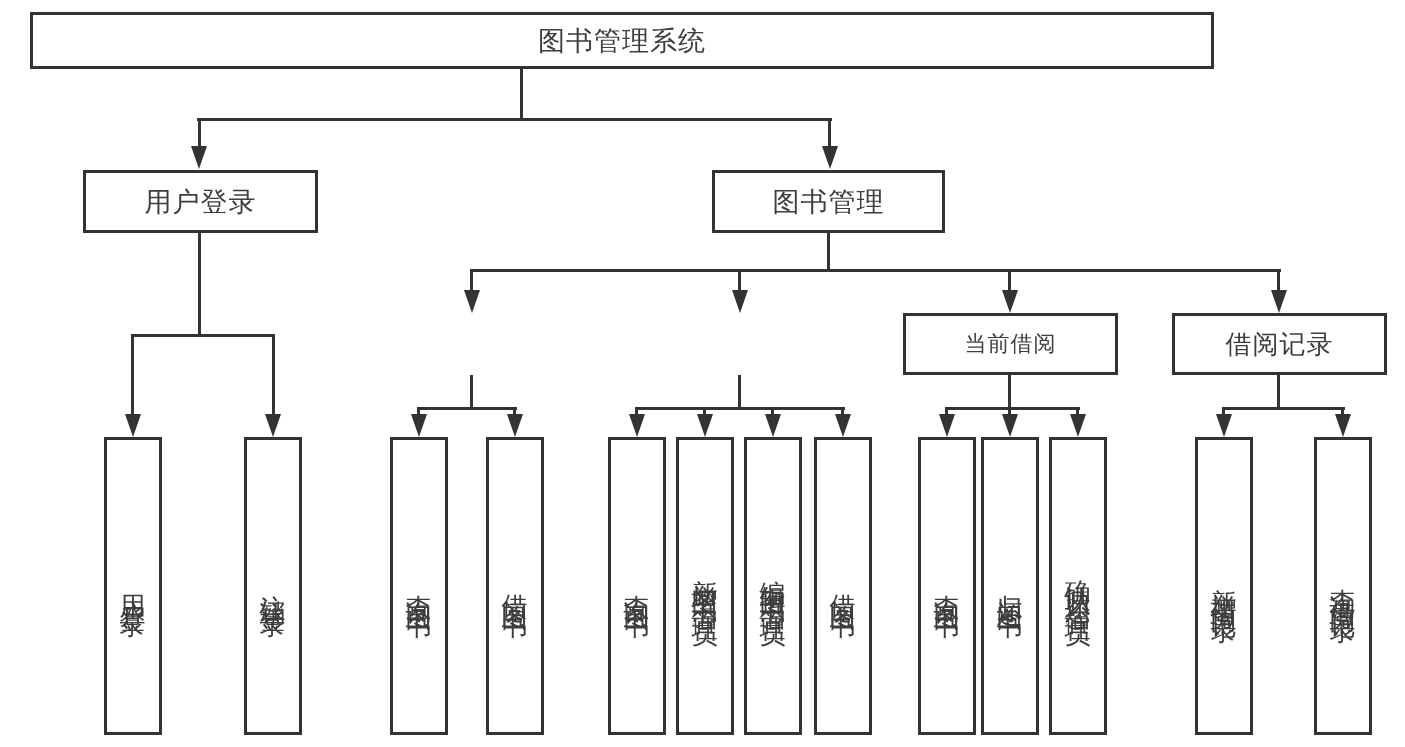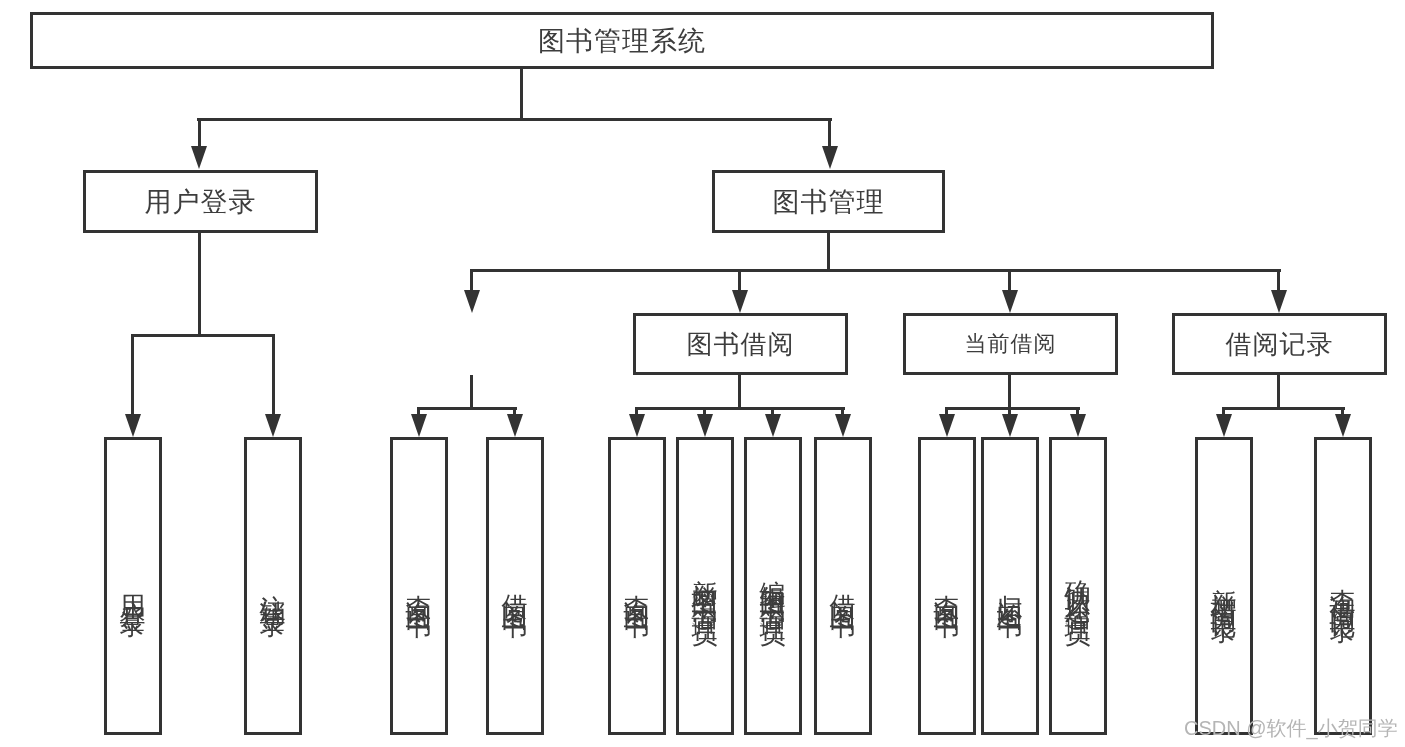--- a/index.html
+++ b/index.html
@@ -93,21 +93,20 @@
   <div class="hline" style="left:470px;top:269px;width:811px"></div>
   <div class="vline" style="left:470px;top:269px;height:24px"></div>
   <div class="vline" style="left:738px;top:269px;height:24px"></div>
   <div class="vline" style="left:1008px;top:269px;height:24px"></div>
   <div class="vline" style="left:1277px;top:269px;height:24px"></div>
   <div class="arrow" style="left:464px;top:290px"></div>
   <div class="arrow" style="left:732px;top:290px"></div>
   <div class="arrow" style="left:1002px;top:290px"></div>
   <div class="arrow" style="left:1271px;top:290px"></div>
 
-  <div class="hbox" style="left:633px;top:313px;width:215px;height:62px;font-size:26px">图书借阅</div>
   <div class="hbox" style="left:903px;top:313px;width:215px;height:62px;font-size:22px">当前借阅</div>
   <div class="hbox" style="left:1172px;top:313px;width:215px;height:62px;font-size:26px">借阅记录</div>
 
   <div class="vline" style="left:470px;top:375px;height:35px"></div>
   <div class="hline" style="left:417px;top:407px;width:100px"></div>
   <div class="vline" style="left:417px;top:407px;height:9px"></div>
   <div class="vline" style="left:513px;top:407px;height:9px"></div>
   <div class="arrow" style="left:411px;top:414px"></div>
   <div class="arrow" style="left:507px;top:414px"></div>
 
@@ -175,15 +174,14 @@
     <span class="vtext">确认归还（管理员）</span>
   </div>
 
   <div class="vbox" style="left:1195px;top:437px;width:58px;height:298px">
     <span class="vtext">新增借阅记录</span>
   </div>
   <div class="vbox" style="left:1314px;top:437px;width:58px;height:298px">
     <span class="vtext">查询借阅记录</span>
   </div>
 
-  <div id="watermark">CSDN @软件_小贺同学</div>
 
 </div>
 
 </body></html>

